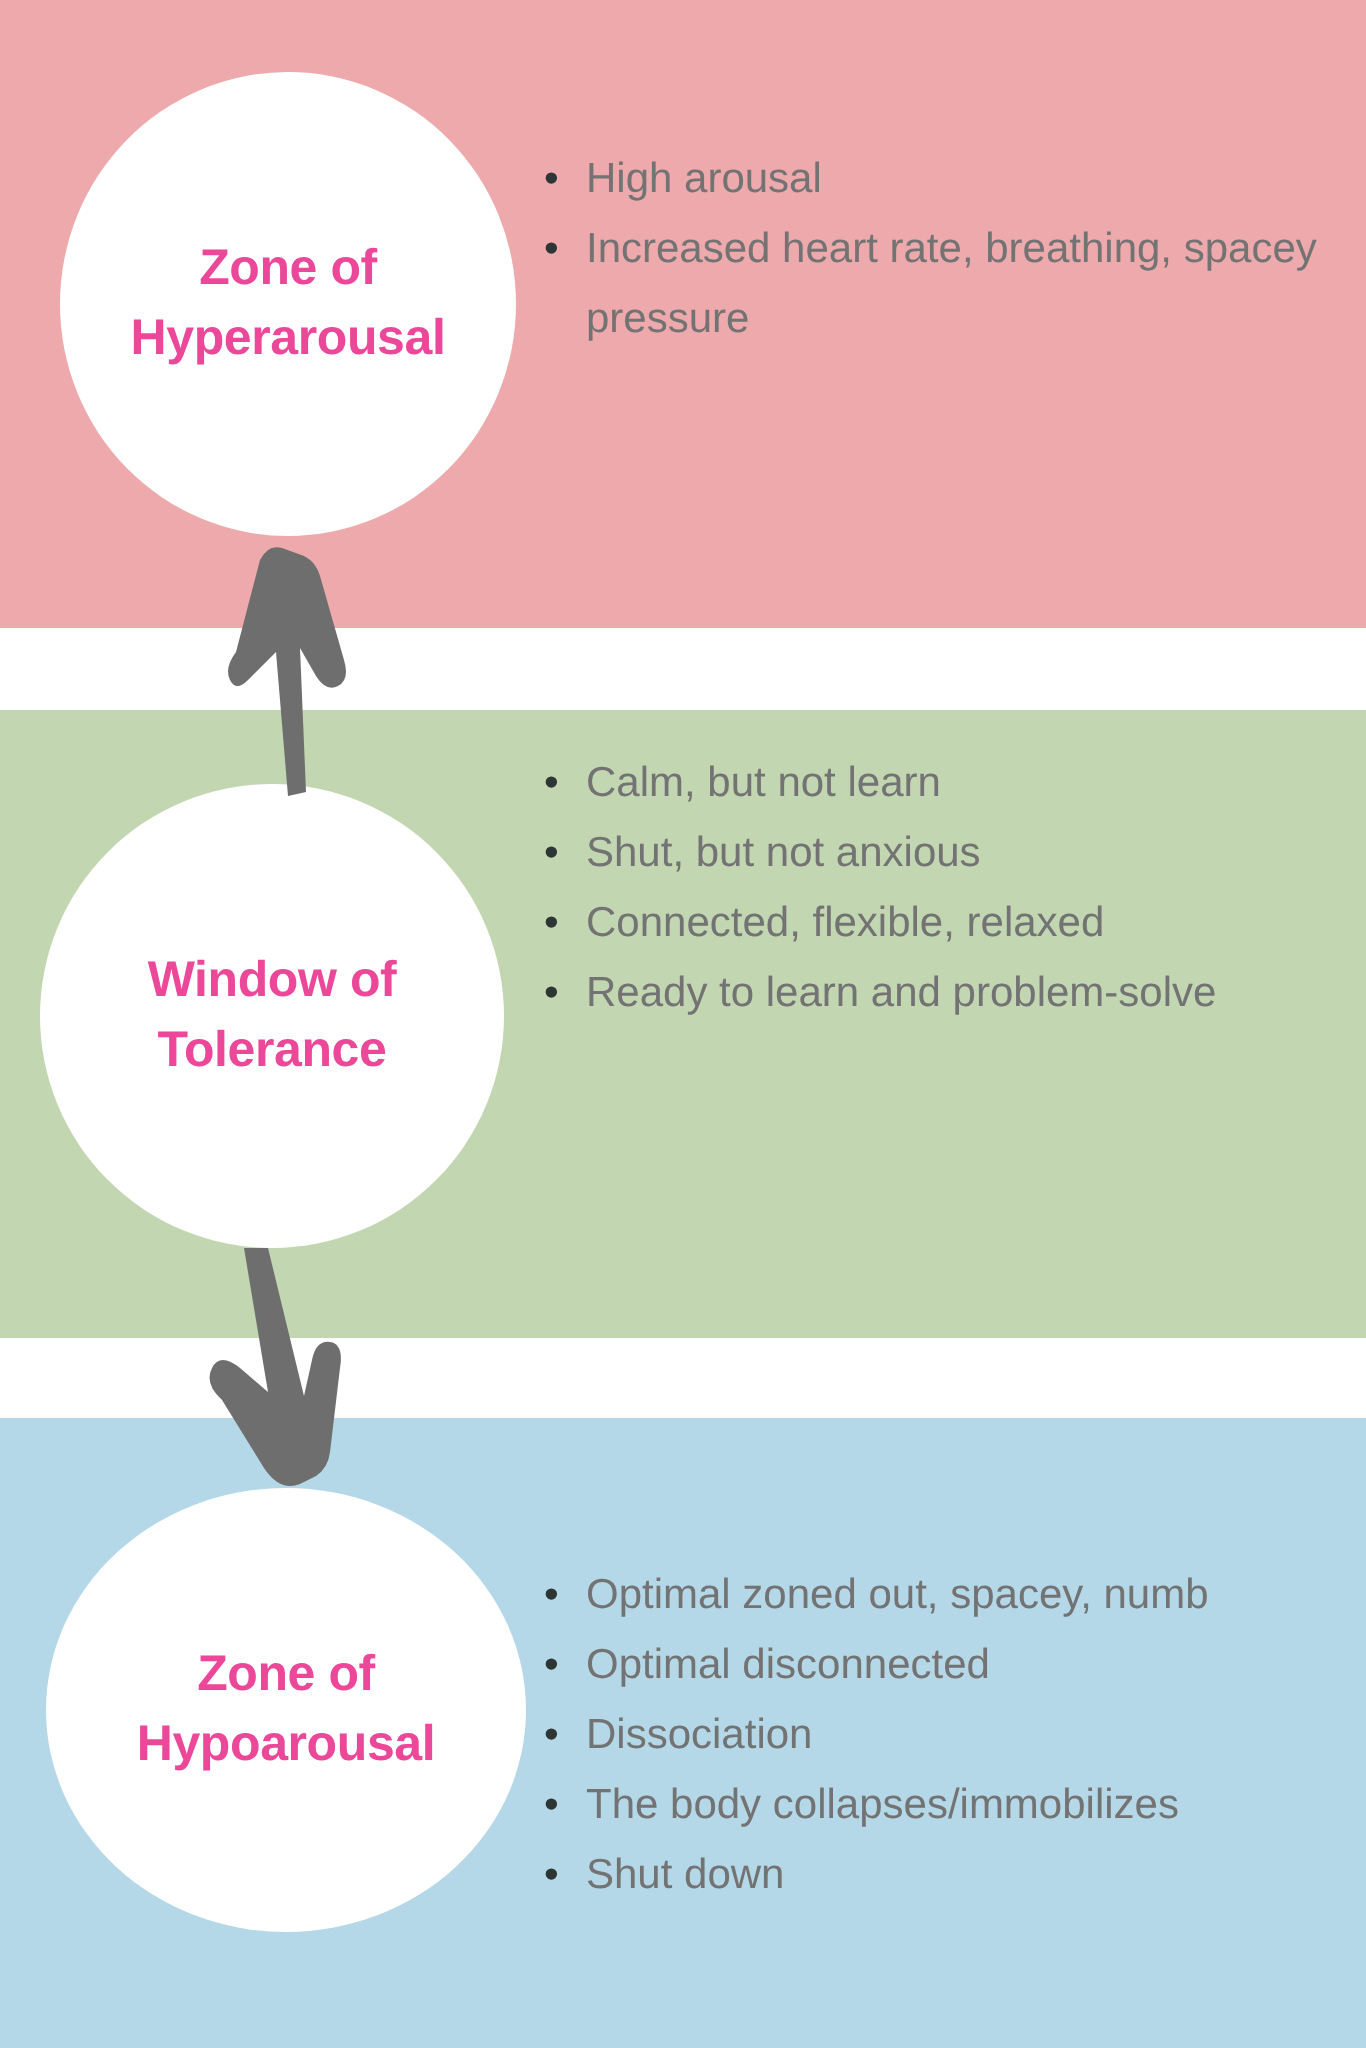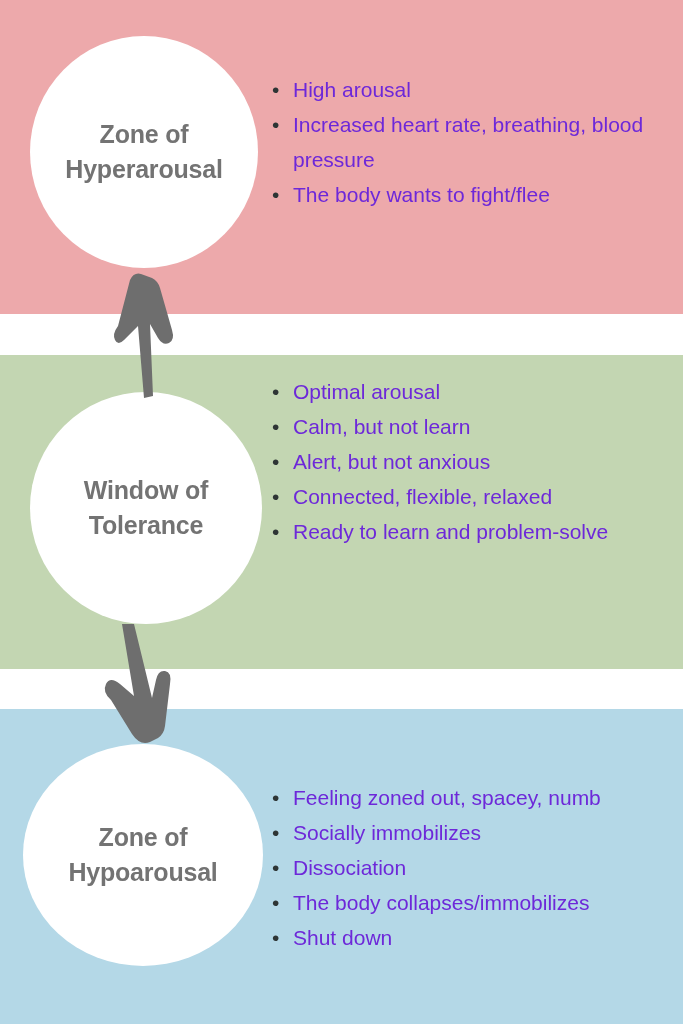--- a/index.html
+++ b/index.html
@@ -34,37 +34,37 @@
     display: flex;
     align-items: center;
     justify-content: center;
     text-align: center;
     z-index: 3;
   }
   .circle-label {
     font-weight: bold;
     font-size: 25px;
     line-height: 1.42;
-    color: #737373;
+    color: #ec4899;
     letter-spacing: -0.2px;
     padding: 0 12px;
     white-space: pre-line;
   }
   #circle-hyper  { left: 30px; top: 36px;  width: 228px; height: 232px; }
-  #circle-window { left: 30px; top: 392px; width: 232px; height: 232px; justify-content: center; }
+  #circle-window { left: 20px; top: 392px; width: 232px; height: 232px; justify-content: center; }
   #circle-hypo   { left: 23px; top: 744px; width: 240px; height: 222px; }
 
   
   .bullets {
     position: absolute;
     margin: 0;
     padding: 0;
     list-style: none;
     z-index: 2;
-    color: #6d28d9;
+    color: #737373;
     font-size: 21px;
     line-height: 35px;
   }
   .bullets li {
     position: relative;
     padding-left: 24px;
   }
   .bullets li::before {
     content: "\2022";
     position: absolute;
@@ -114,31 +114,29 @@
 Tolerance</div>
   </div>
 
   <div class="circle" id="circle-hypo">
     <div class="circle-label">Zone of
 Hypoarousal</div>
   </div>
 
   <ul class="bullets" id="bullets-hyper">
       <li>High arousal</li>
-      <li>Increased heart rate, breathing, blood pressure</li>
-      <li>The body wants to fight/flee</li>
+      <li>Increased heart rate, breathing, spacey pressure</li>
     </ul>
   <ul class="bullets" id="bullets-window">
-      <li>Optimal arousal</li>
       <li>Calm, but not learn</li>
-      <li>Alert, but not anxious</li>
+      <li>Shut, but not anxious</li>
       <li>Connected, flexible, relaxed</li>
       <li>Ready to learn and problem-solve</li>
     </ul>
   <ul class="bullets" id="bullets-hypo">
-      <li>Feeling zoned out, spacey, numb</li>
-      <li>Socially immobilizes</li>
+      <li>Optimal zoned out, spacey, numb</li>
+      <li>Optimal disconnected</li>
       <li>Dissociation</li>
       <li>The body collapses/immobilizes</li>
       <li>Shut down</li>
     </ul>
 
 </div>
 
 </body></html>

